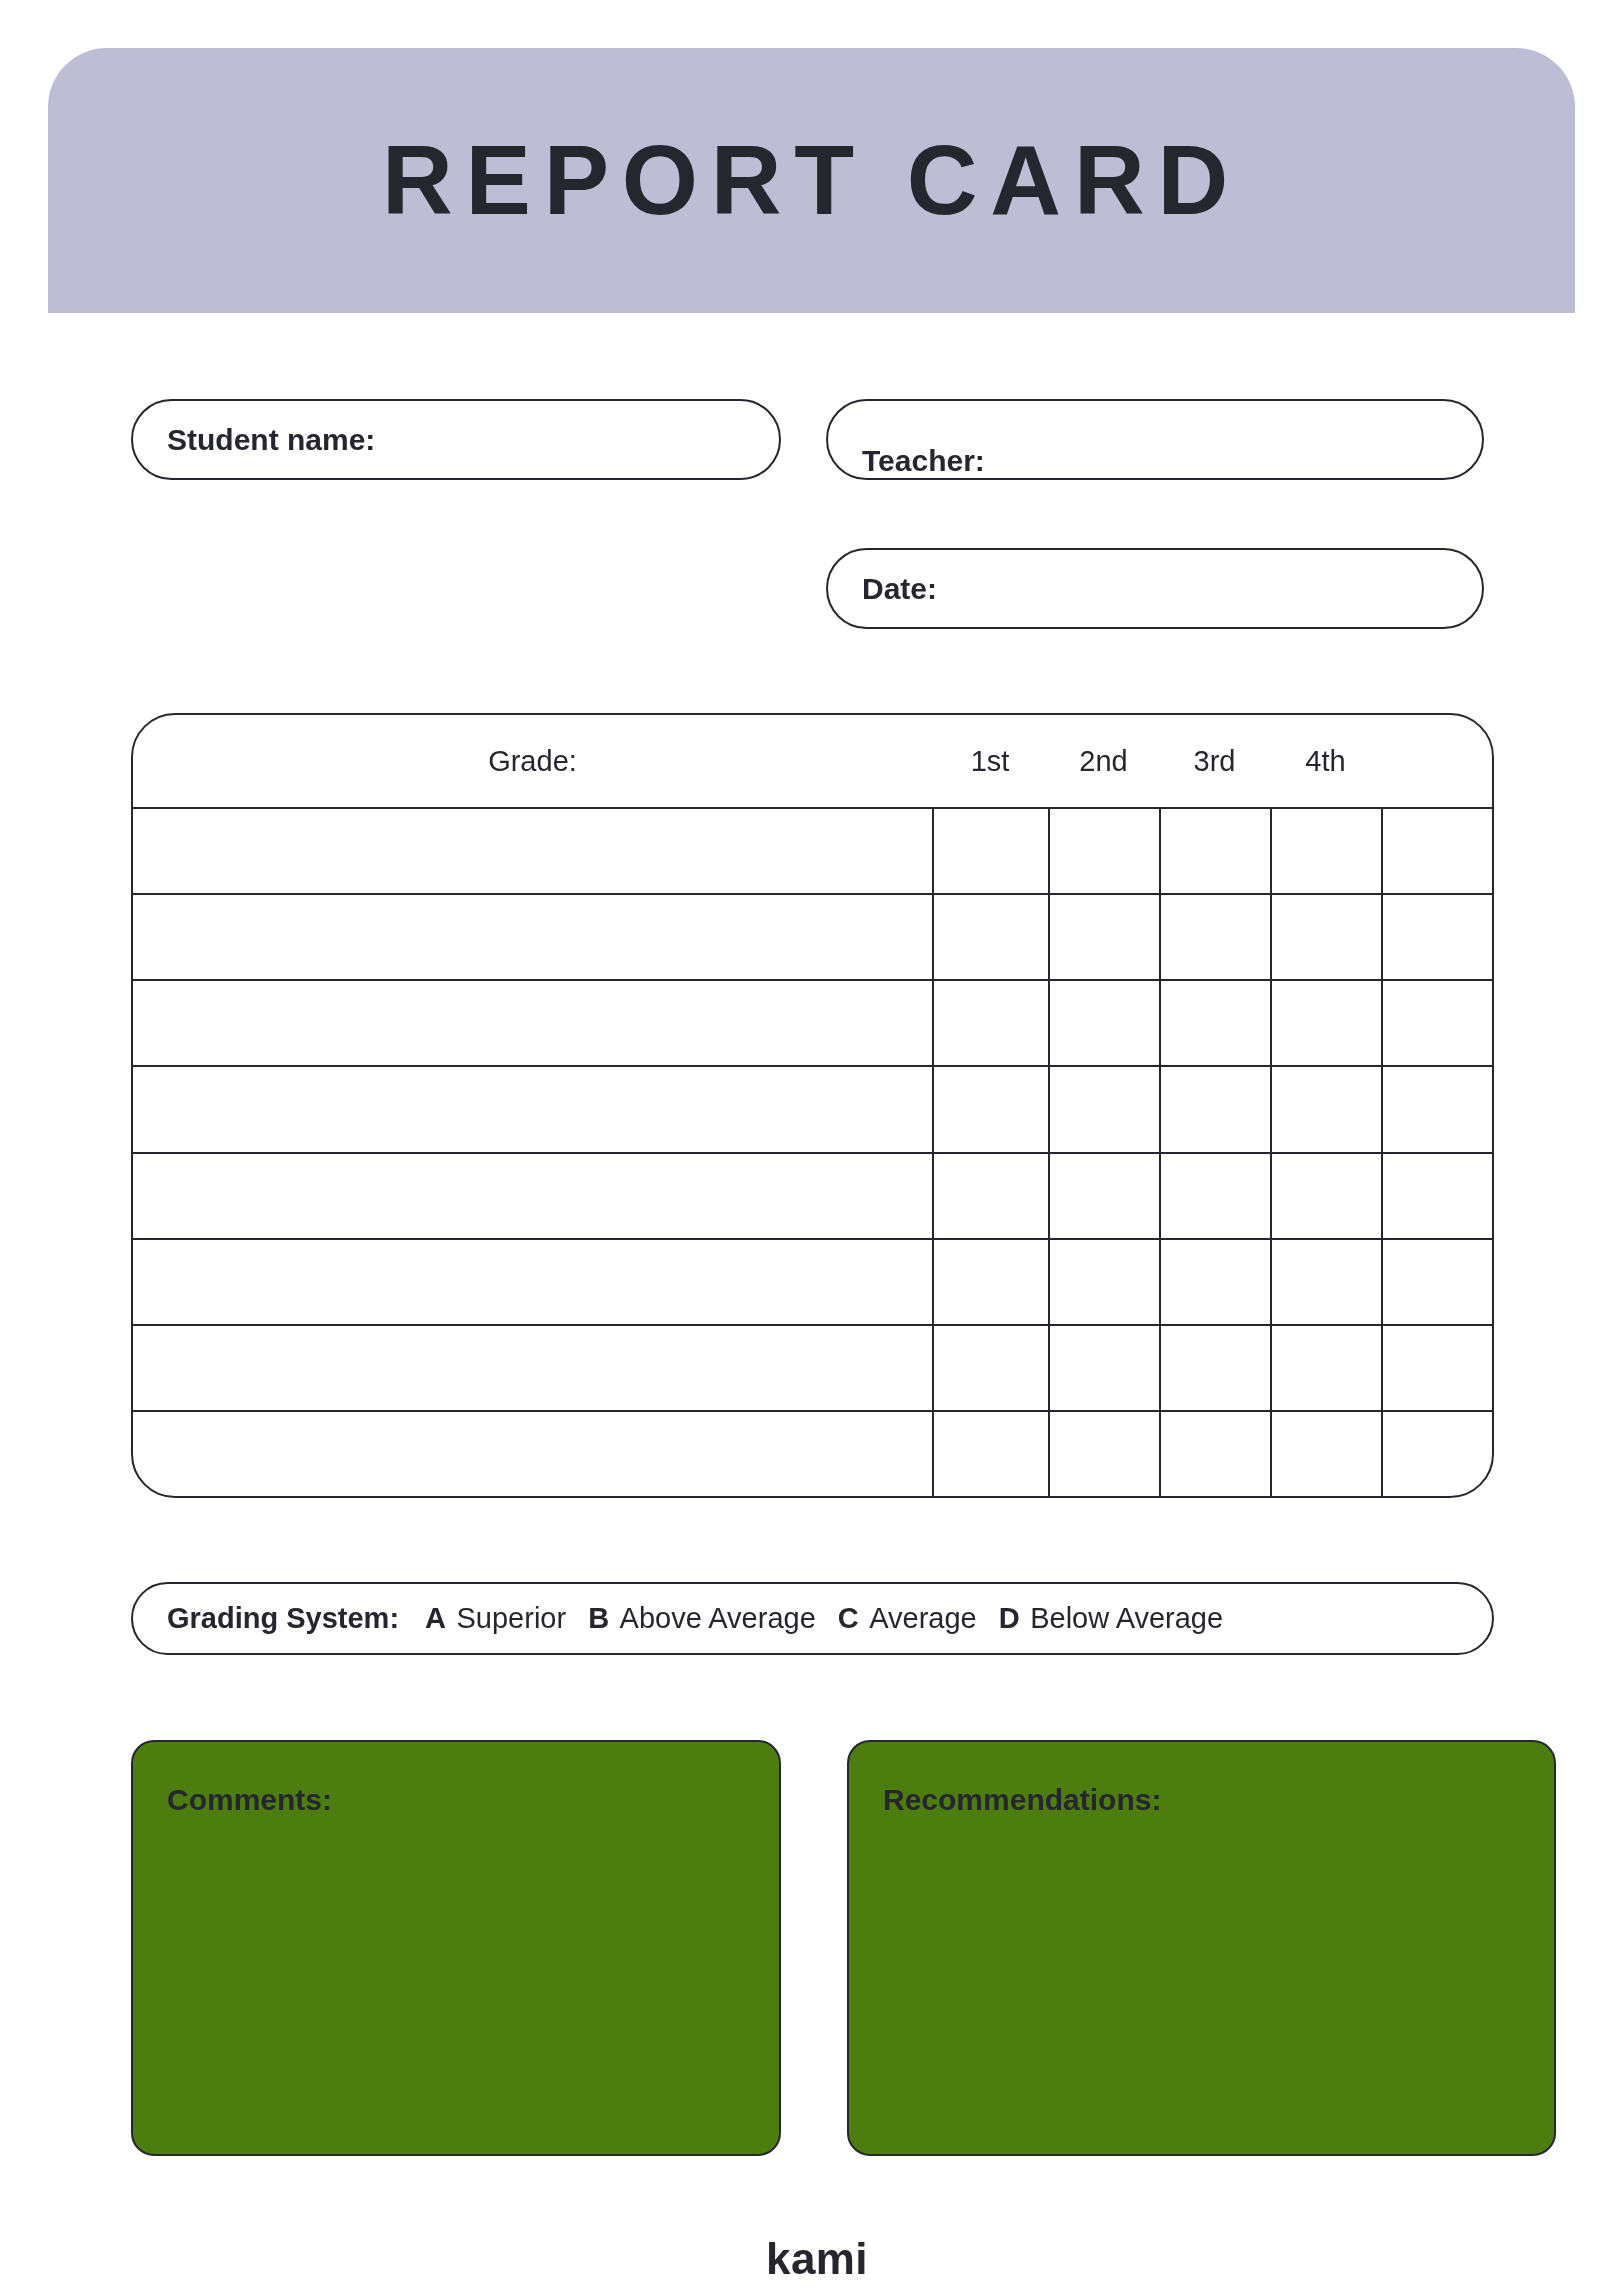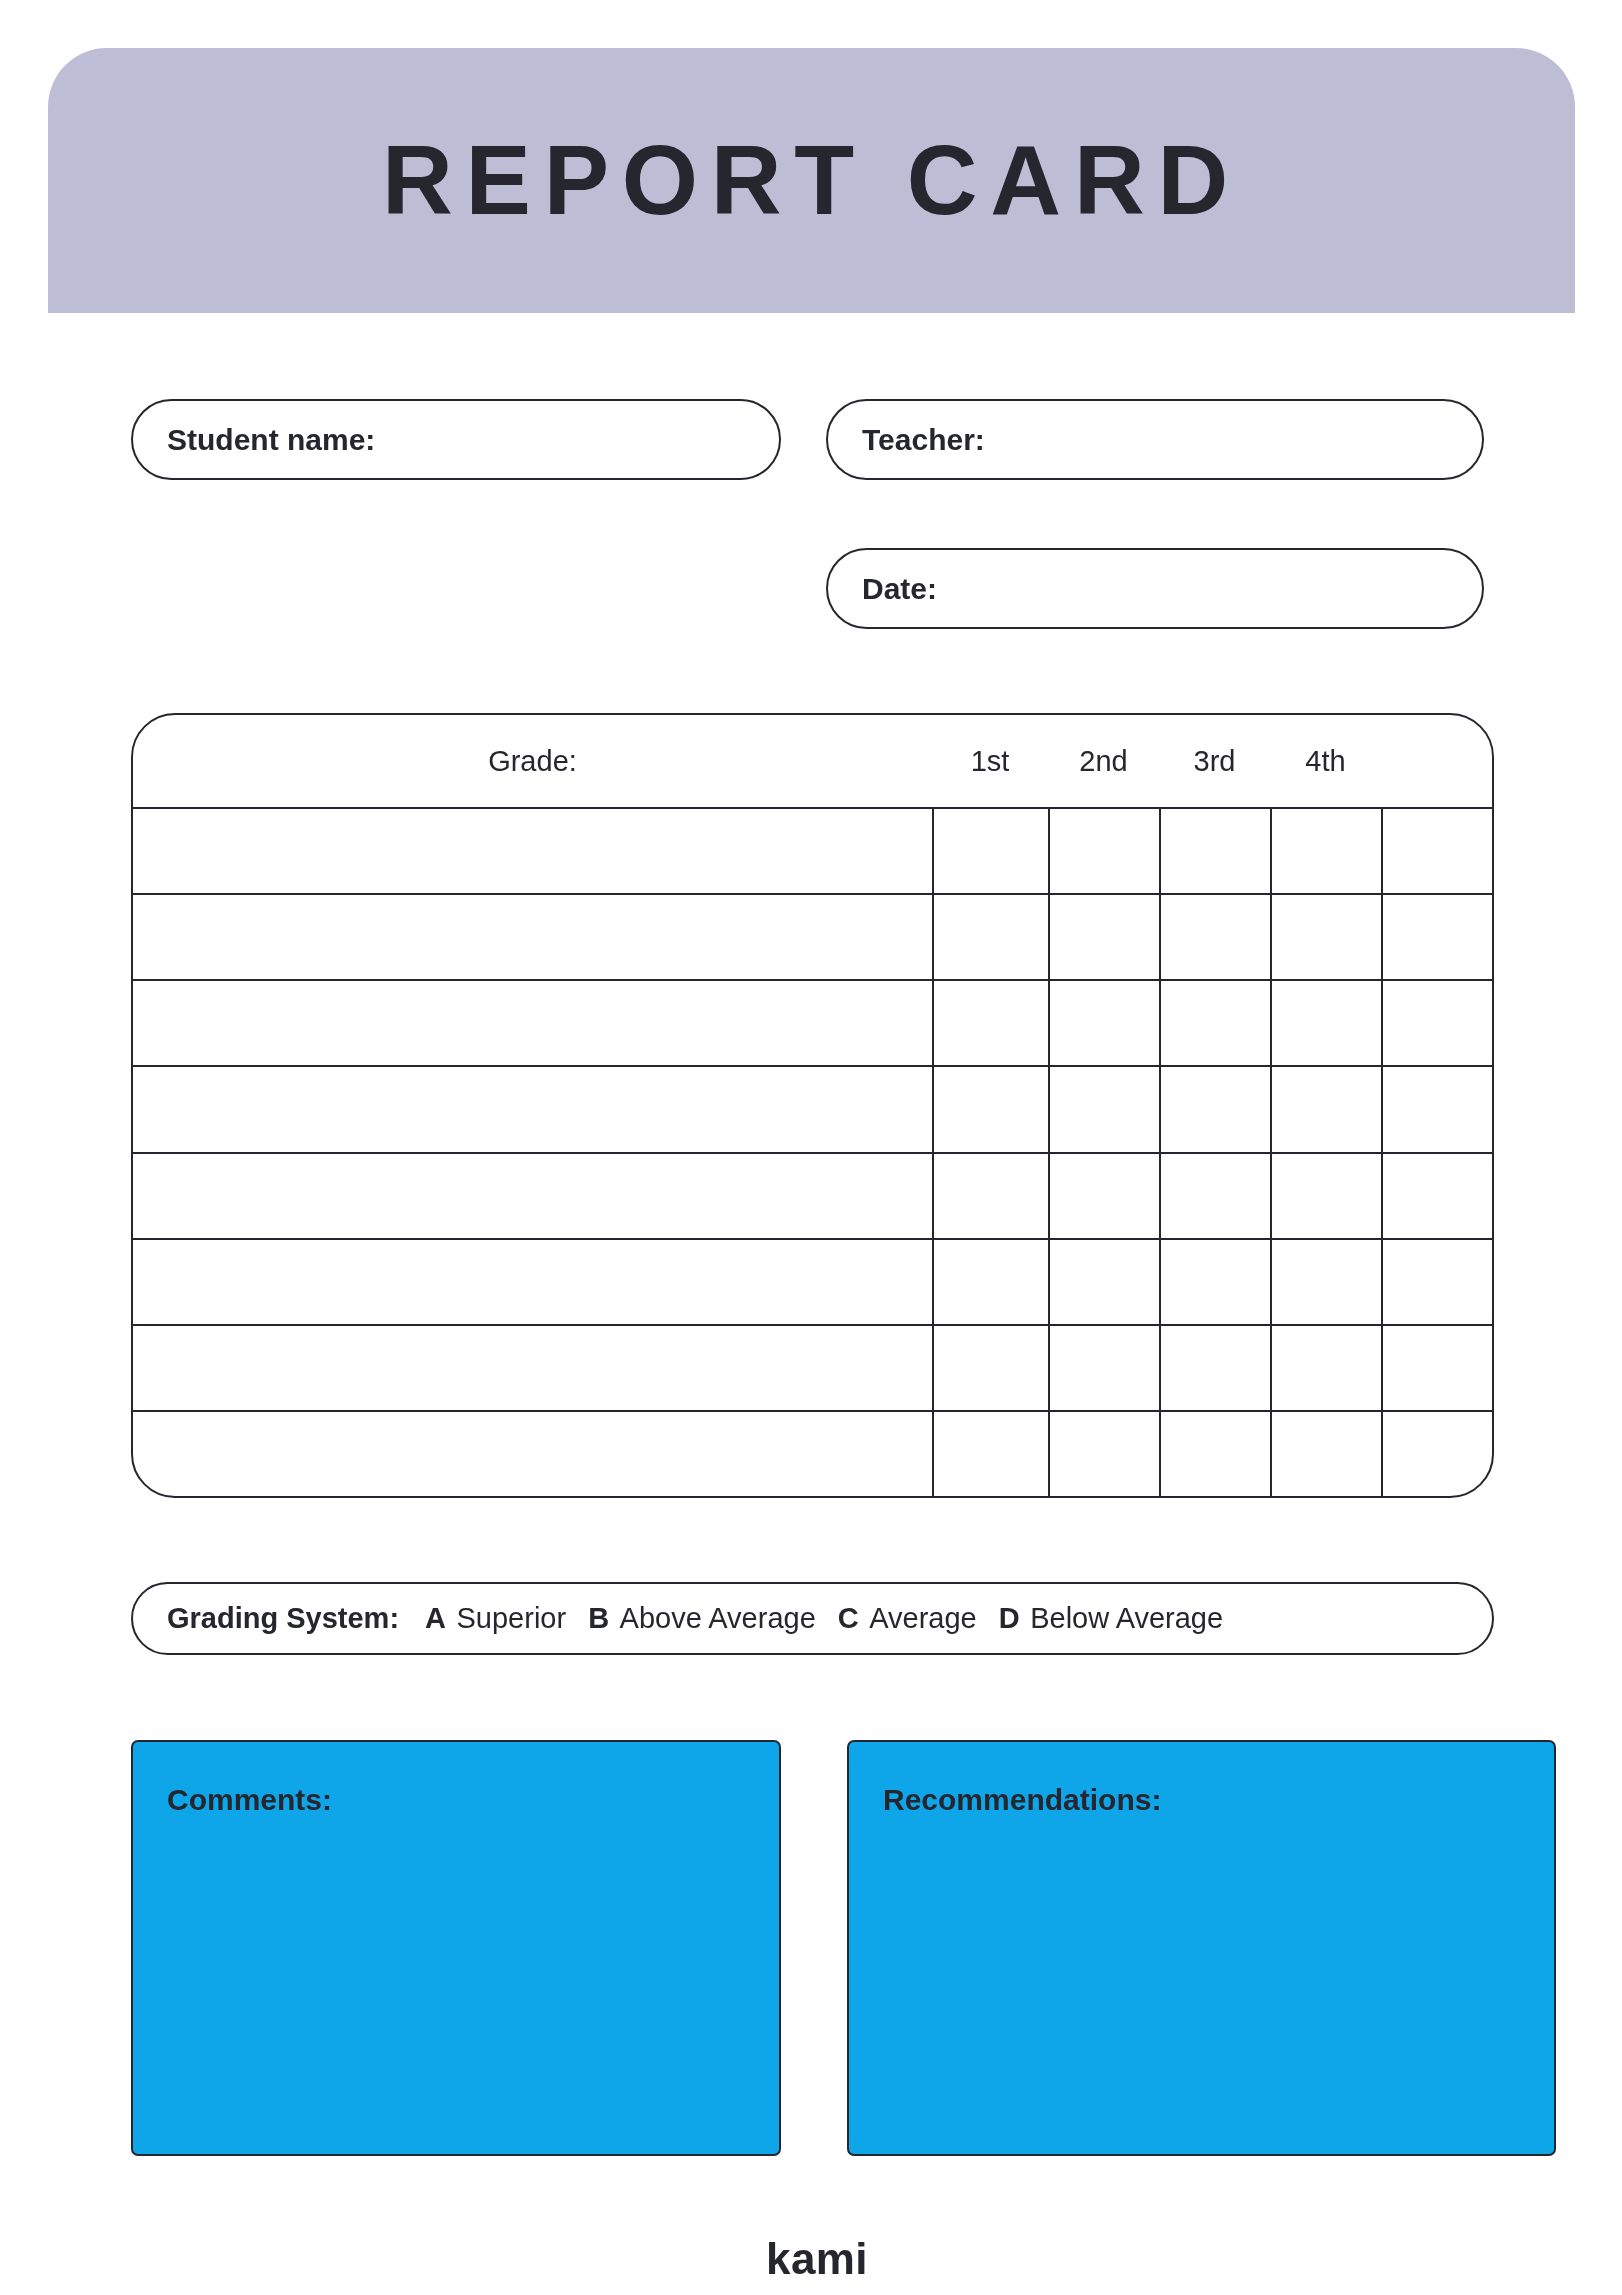--- a/index.html
+++ b/index.html
@@ -44,21 +44,21 @@
     height: 81px;
     border: 2px solid var(--ink, #26262e);
     border-radius: 41px;
     background: #ffffff;
     display: flex;
     align-items: center;
     padding-left: 34px;
   }
   .field-label { font-size: 30px; font-weight: bold; }
   .field-student { left: 131px;  top: 399px; width: 650px;  }
-  .field-teacher { left: 826px; top: 399px; width: 658px; }
+  .field-teacher { left: 826px; top: 399px; width: 658px; align-items: flex-end; }
   .field-year    { left: 131px;  top: 548px; width: 650px;  }
   .field-date    { left: 826px; top: 548px; width: 658px; }
 
   
   .score-table {
     position: absolute;
     left: 131px; top: 713px;
     width: 1363px; height: 785px;
     border: 2px solid var(--ink, #26262e);
     border-radius: 44px;
@@ -116,22 +116,22 @@
   .grade-item { display: inline-flex; align-items: baseline; margin-right: 22px; }
   .grade-letter { font-weight: bold; margin-right: 10.5px; }
   .grade-desc { font-weight: normal; }
 
   
   .note-box {
     position: absolute;
     top: 1740px;
     height: 416px;
     border: 2px solid var(--ink, #26262e);
-    border-radius: 7px;
-    background: #0ea5e9;
+    border-radius: 23px;
+    background: #4d7c0f;
     padding: 41px 34px;
   }
   .note-label { font-size: 30px; font-weight: bold; }
   .box-comments { left: 131px; width: 650px; }
   .box-recommendations { left: 847px; width: 709px; }
 
   
   .footer-brand {
     position: absolute;
     left: 12px; right: 0;

